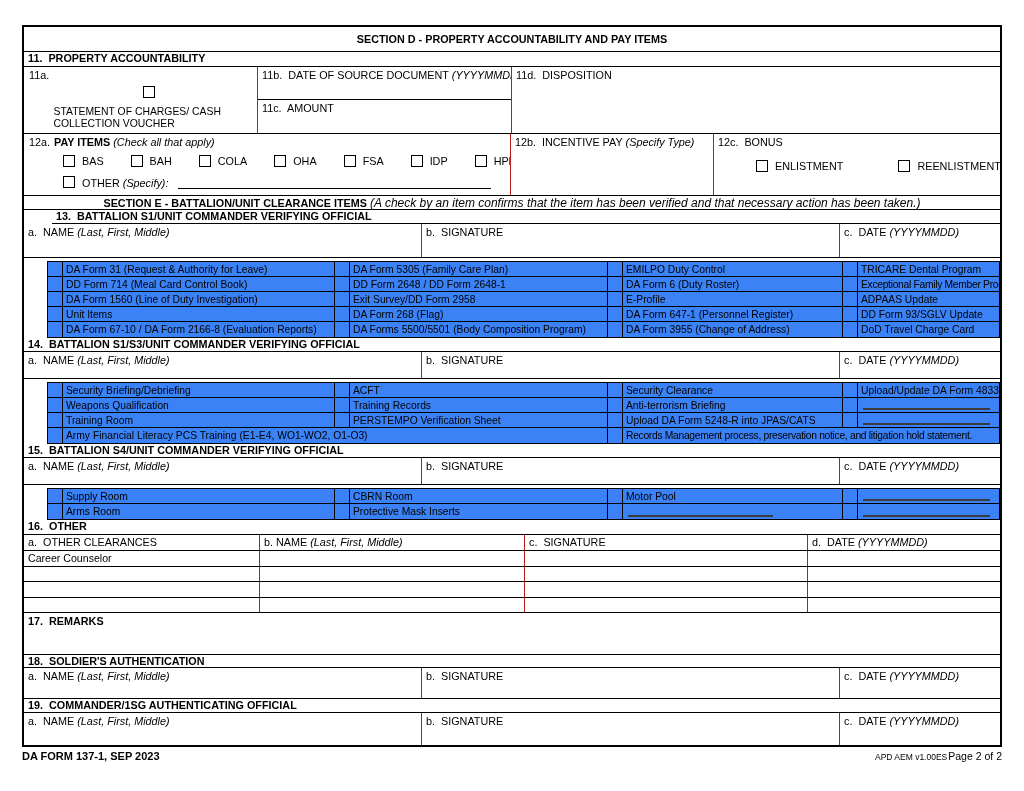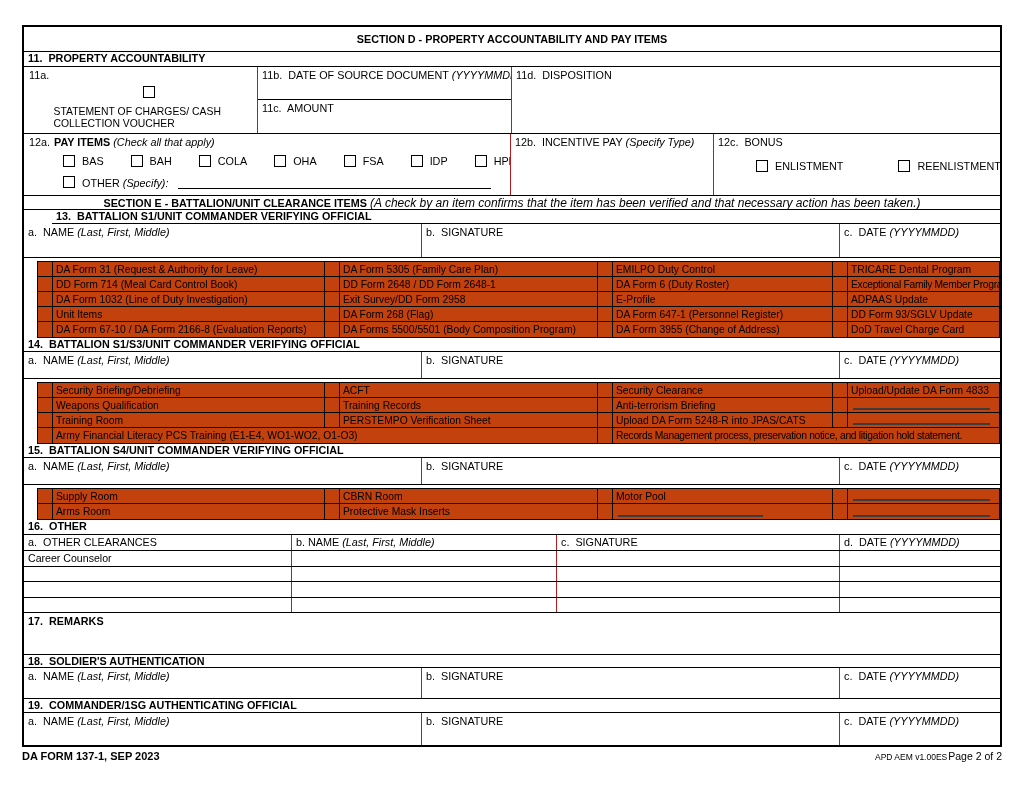--- a/index.html
+++ b/index.html
@@ -21,36 +21,36 @@
     background:#fff; flex-shrink:0; }
   .optrow { display:flex; gap:8px; margin:5px 0 0 16px; align-items:center;flex-direction:column; }
   .optlab { font-size:10.4px; line-height:1.18; max-width:190px; }
   .cbrow { display:flex; gap:27px; margin:7px 0 0 34px; align-items:center; }
   .cbitem { display:flex; gap:7px; align-items:center; }
   .cblab { font-size:10.8px; }
   .otherrow { display:flex; margin:9px 0 0 34px; align-items:flex-end; padding-right:14px; }
   .otherrow .box { margin-bottom:1px; }
   .fill-line { flex:1; border-bottom:1px solid #000; height:12px; margin-left:10px; }
   .itbl { display:grid; grid-template-columns:15px 272px 15px 258px 15px 220px 15px 1fr;
-    margin:3px 0 0 13px; border:1px solid #000; flex-shrink:0; background:#c2410c; }
+    margin:3px 0 0 23px; border:1px solid #000; flex-shrink:0; background:#3b82f6; }
   .itbl > div { border-right:1px solid #000; border-bottom:1px solid #000; height:15px;
     font-size:10.3px; padding:0 3px; display:flex; align-items:center;
     white-space:pre; overflow:hidden; }
   .itbl > div.nr { border-right:none; }
   .itbl > div.nb { border-bottom:none; }
   .itbl .chk { padding:0; }
   .sp3 { grid-column: span 3; }
   .tight { letter-spacing:-0.3px; }
   .fit { font-size:9.6px; letter-spacing:-0.3px; }
   .uline { flex:1; border-bottom:2px solid #3c3c3c; height:10px;
     align-self:flex-end; margin:0 6px 2px 2px; }
   .uline.w70 { flex:0 0 68%; }
   .abc .c { position:relative; }
   .g16h .c, .g16r .c { padding:1px 4px; font-size:10.6px; }
-  .w-a16 { width:268px; } .w-b16 { width:265px; } .w-c16 { width:283px; }
+  .w-a16 { width:236px; } .w-b16 { width:265px; } .w-c16 { width:283px; }
   .w-name { width:398px; } .w-sig { width:418px; }
   .footer { position:absolute; left:22px; top:750px; width:980px; display:flex;
     justify-content:space-between; align-items:baseline; }
   .formid { font-weight:bold; font-size:11px; }
   .fright { display:flex; align-items:baseline; gap:1px; }
   .ver { font-size:8.5px; }
   .page { font-size:10.5px; }
 </style>
 </head>
 <body>
@@ -175,21 +175,21 @@
       <div class="nr">TRICARE Dental Program</div>
     <div class="chk"></div>
       <div>DD Form 714 (Meal Card Control Book)</div>
     <div class="chk"></div>
       <div>DD Form 2648 / DD Form 2648-1</div>
     <div class="chk"></div>
       <div>DA Form 6 (Duty Roster)</div>
     <div class="chk"></div>
       <div class="nr fit">Exceptional Family Member Program</div>
     <div class="chk"></div>
-      <div>DA Form 1032 (Line of Duty Investigation)</div>
+      <div>DA Form 1560 (Line of Duty Investigation)</div>
     <div class="chk"></div>
       <div>Exit Survey/DD Form 2958</div>
     <div class="chk"></div>
       <div>E-Profile</div>
     <div class="chk"></div>
       <div class="nr">ADPAAS Update</div>
     <div class="chk"></div>
       <div>Unit Items</div>
     <div class="chk"></div>
       <div>DA Form 268 (Flag)</div>

